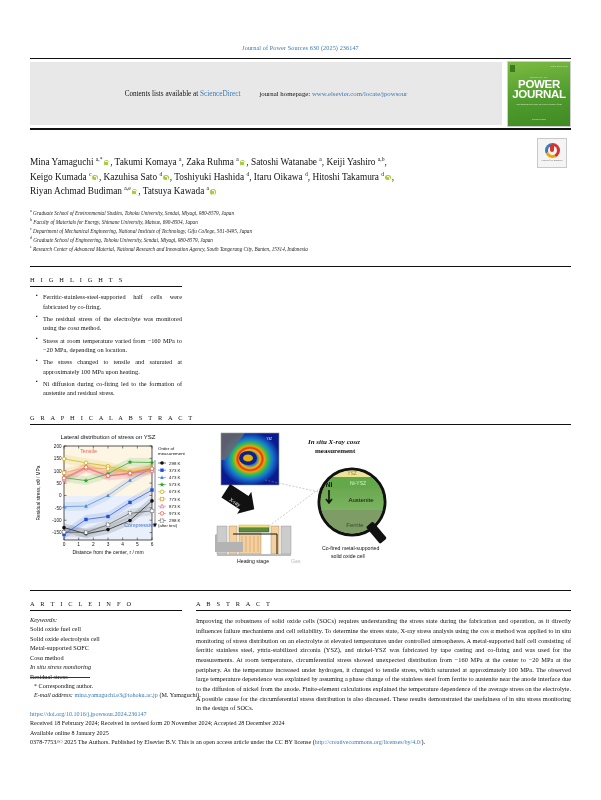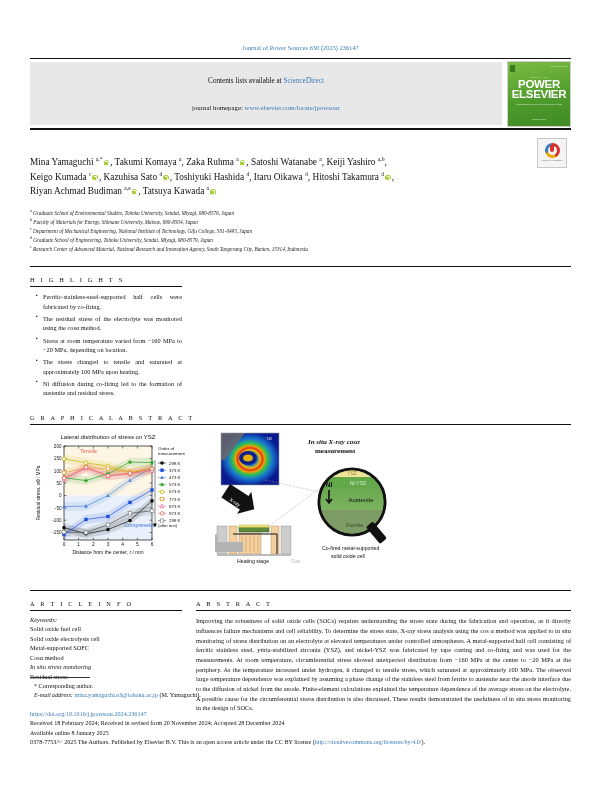--- a/index.html
+++ b/index.html
@@ -45,21 +45,21 @@
   .elsevier-tree { width: 62px; height: 48px; display:block; }
   .elsevier-word {
     font-family: "Liberation Serif", serif;
     font-size: 9.5px; color: #E87722;
     letter-spacing: .6px; margin-top: 1px;
     font-weight: 400;
   }
   .masthead-center {
     flex: 1;
     background: #e8e8e8;
-    display: flex; flex-direction: column;
+    display: flex; 
     align-items: center; justify-content: center;
     gap: 19px;
     margin: 3px 3px 3px 0;
   }
   .contents-line { font-size: 7.2px; color: #111; }
   .contents-line .sd { color: #3a7ab5; }
   .journal-name {
     font-size: 15.5px; color: #111;
     letter-spacing: .2px;
   }
@@ -215,21 +215,21 @@
     </div>
 
     <div class="cover-block">
       <div class="cover">
         <div class="cover-top">
           <div class="cover-els"></div>
           <div class="cover-issn">ISSN 0378-7753</div>
         </div>
         <div class="cover-supertitle">JOURNAL OF</div>
         <div class="cover-title">POWER</div>
-        <div class="cover-title">ELSEVIER</div>
+        <div class="cover-title">JOURNAL</div>
         <div class="cover-sub">Including special issue on selected papers from</div>
         <div class="cover-foot">ScienceDirect</div>
       </div>
     </div>
   </div>
   <div class="masthead-rule"></div>
 
   <div class="title-zone">
 
     <div class="crossmark">

